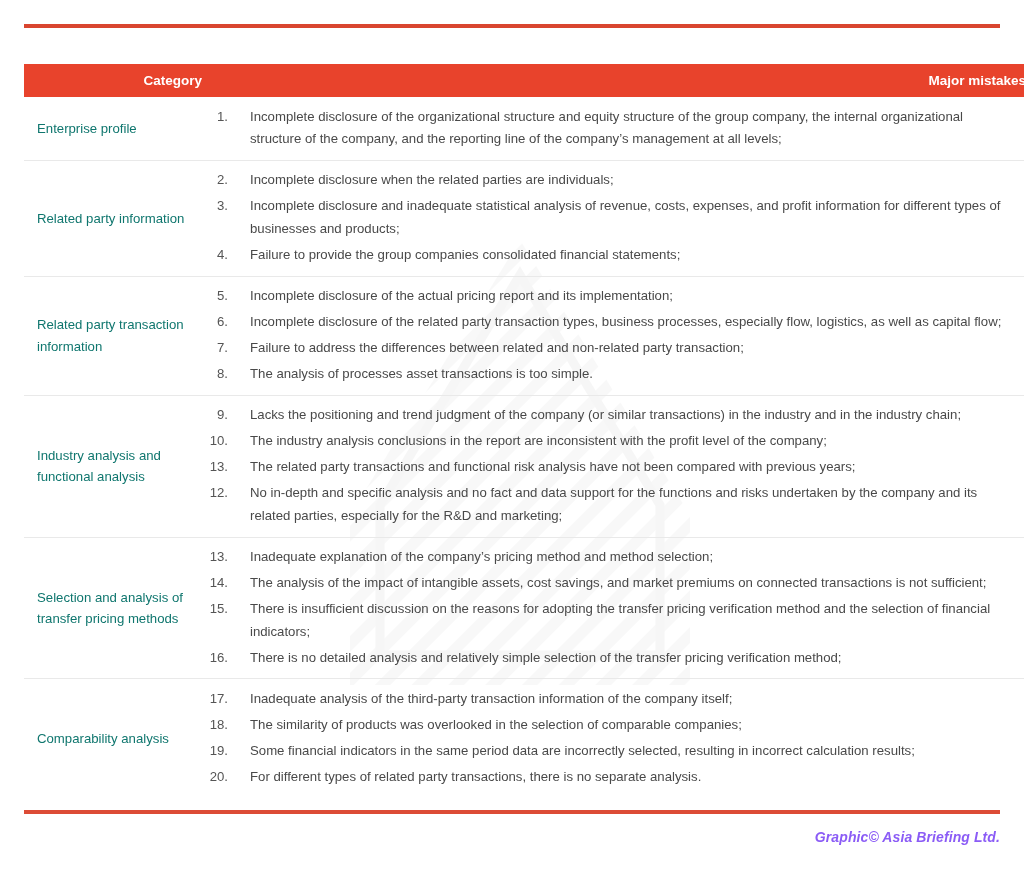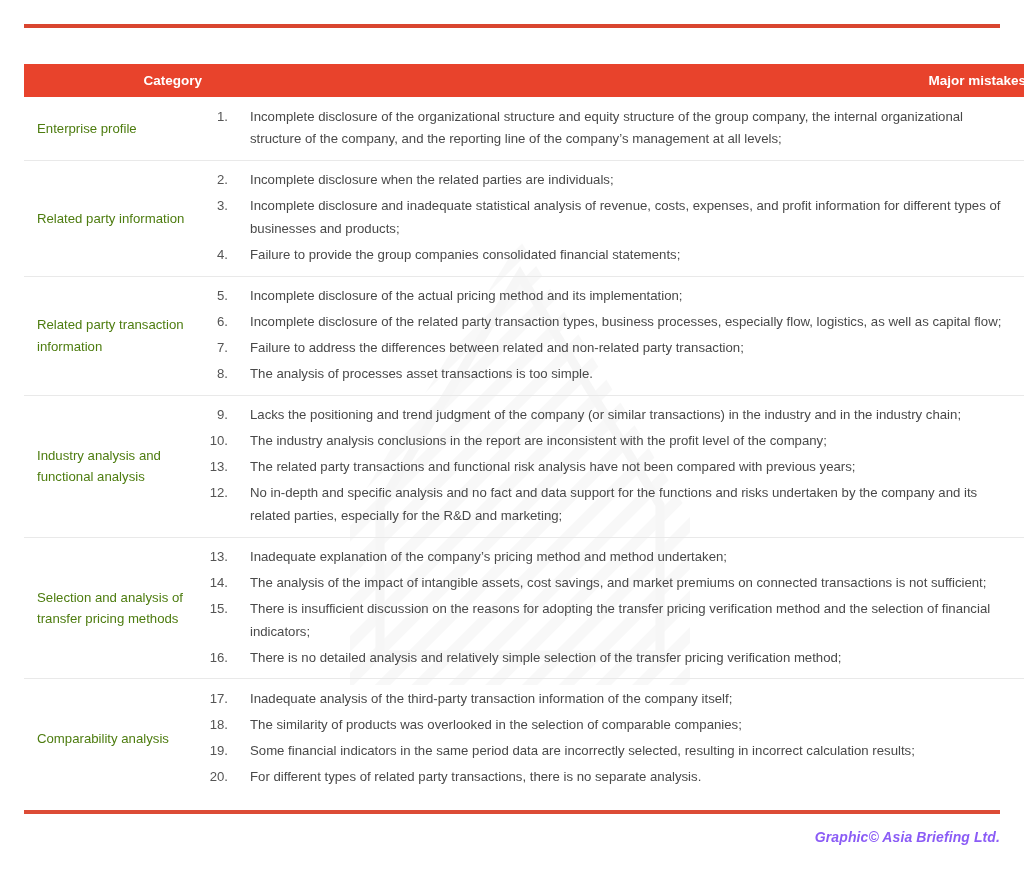--- a/index.html
+++ b/index.html
@@ -94,21 +94,21 @@
 
   .tbl tbody tr { border-bottom: 1px solid #e9e9e9; }
   .tbl tbody tr:last-child { border-bottom: 0; }
 
   td.cat {
     width: 165px;
     vertical-align: middle;
     padding: 10px 14px 10px 13px;
     font-size: 13.2px;
     line-height: 1.62;
-    color: #4d7c0f;
+    color: #0f766e;
     box-sizing: border-box;
   }
 
   td.items {
     vertical-align: middle;
     padding: 7px 4px 7px 0;
     box-sizing: border-box;
   }
 
   .item {
@@ -205,21 +205,21 @@
             <span class="txt">Failure to provide the group companies consolidated financial statements;</span>
           </div>
         </td>
       </tr>
 
       <tr>
         <td class="cat">Related party transaction information</td>
         <td class="items">
           <div class="item">
             <span class="num">5.</span>
-            <span class="txt">Incomplete disclosure of the actual pricing method and its implementation;</span>
+            <span class="txt">Incomplete disclosure of the actual pricing report and its implementation;</span>
           </div>
           <div class="item">
             <span class="num">6.</span>
             <span class="txt">Incomplete disclosure of the related party transaction types, business processes, especially flow, logistics, as well as capital flow;</span>
           </div>
           <div class="item">
             <span class="num">7.</span>
             <span class="txt">Failure to address the differences between related and non-related party transaction;</span>
           </div>
           <div class="item">
@@ -249,21 +249,21 @@
             <span class="txt">No in-depth and specific analysis and no fact and data support for the functions and risks undertaken by the company and its related parties, especially for the R&amp;D and marketing;</span>
           </div>
         </td>
       </tr>
 
       <tr>
         <td class="cat">Selection and analysis of transfer pricing methods</td>
         <td class="items">
           <div class="item">
             <span class="num">13.</span>
-            <span class="txt">Inadequate explanation of the company’s pricing method and method undertaken;</span>
+            <span class="txt">Inadequate explanation of the company’s pricing method and method selection;</span>
           </div>
           <div class="item">
             <span class="num">14.</span>
             <span class="txt">The analysis of the impact of intangible assets, cost savings, and market premiums on connected transactions is not sufficient;</span>
           </div>
           <div class="item">
             <span class="num">15.</span>
             <span class="txt">There is insufficient discussion on the reasons for adopting the transfer pricing verification method and the selection of financial indicators;</span>
           </div>
           <div class="item">

